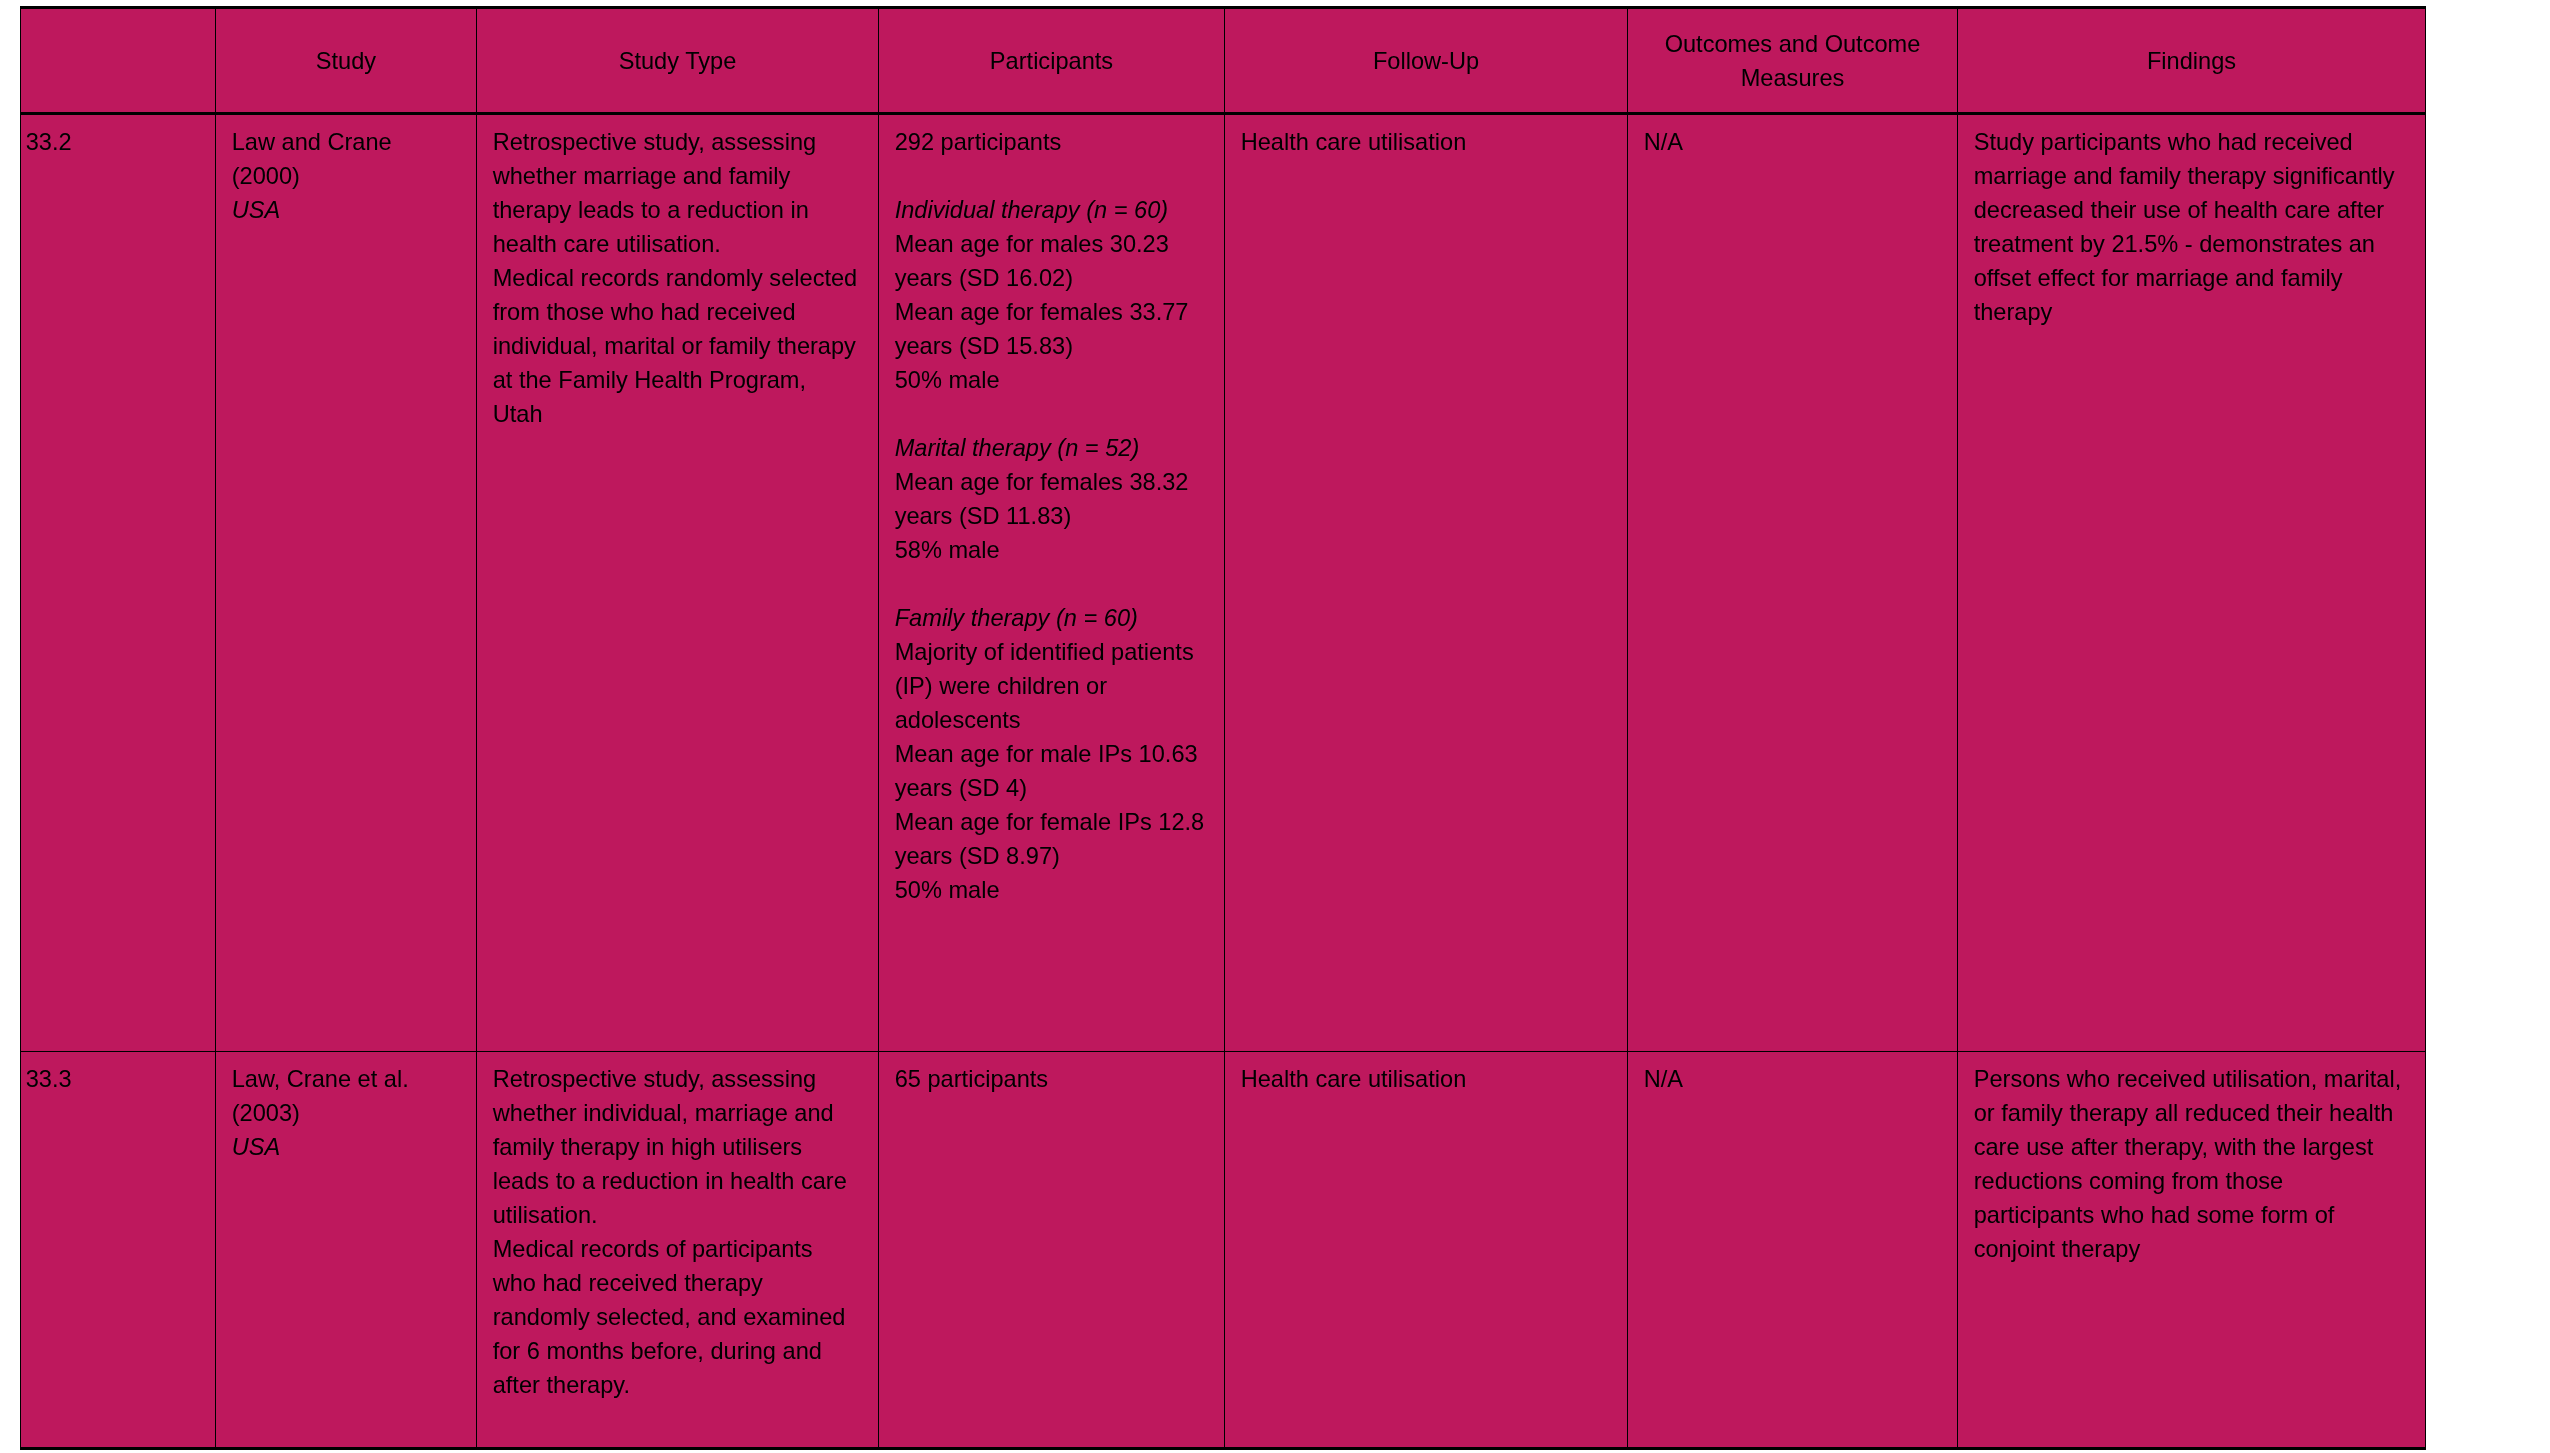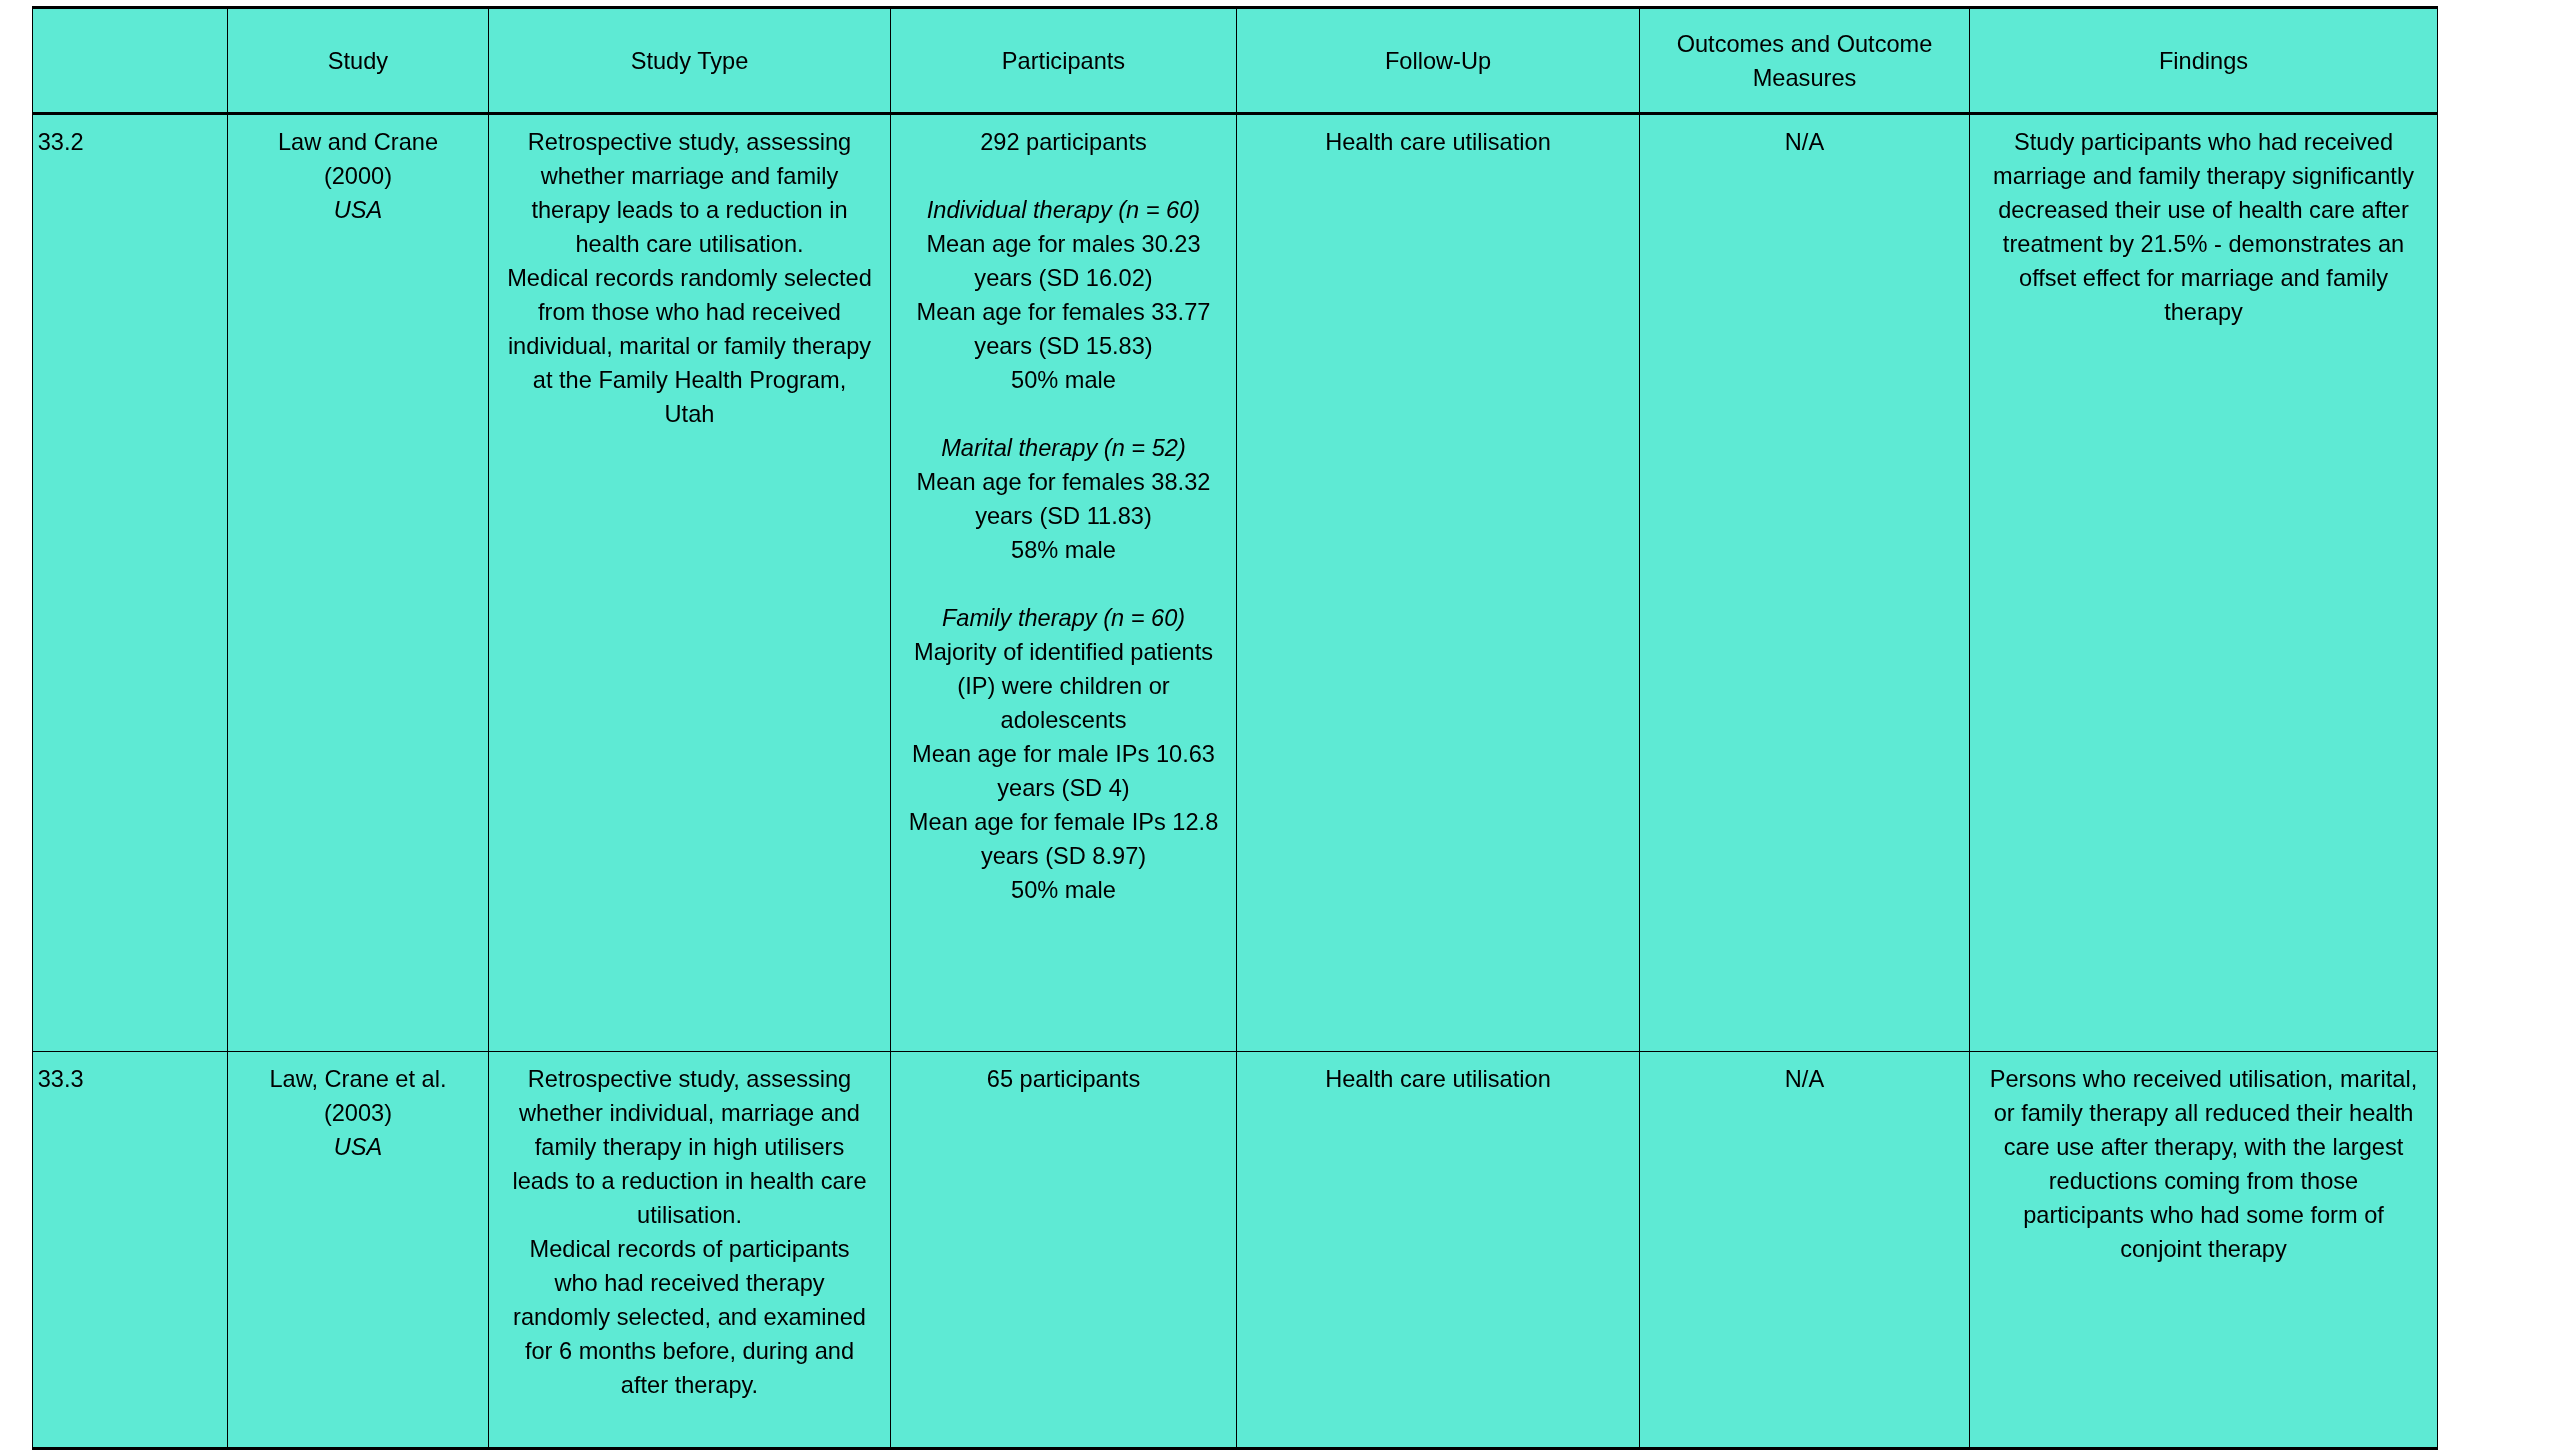--- a/index.html
+++ b/index.html
@@ -13,37 +13,36 @@
     color: #000000;
   }
   .page {
     position: relative;
     width: 2550px;
     height: 1453px;
     background: #ffffff;
   }
   .study-table {
     position: absolute;
-    left: 32px;
+    left: 20px;
     top: 6.3px;
     display: grid;
     grid-template-columns: 194px 261px 402px 346px 403px 330px 468px;
     grid-template-rows: 106px 937px 395px;
     border: 1.6px solid #000000;
     border-top-width: 3.1px;
     border-bottom-width: 3.1px;
-    background: #5eead4;
+    background: #be185d;
   }
   .cell {
     box-sizing: border-box;
     border-left: 1.6px solid #000000;
     overflow: hidden;
     font-size: 23.6px;
     line-height: 34px;
-    text-align: center;
   }
   .cell.c0 { border-left: none; }
   .th {
     border-bottom: 3.1px solid #000000;
     display: flex;
     align-items: center;
     justify-content: center;
     text-align: center;
     padding: 0 7.9px;
   }

